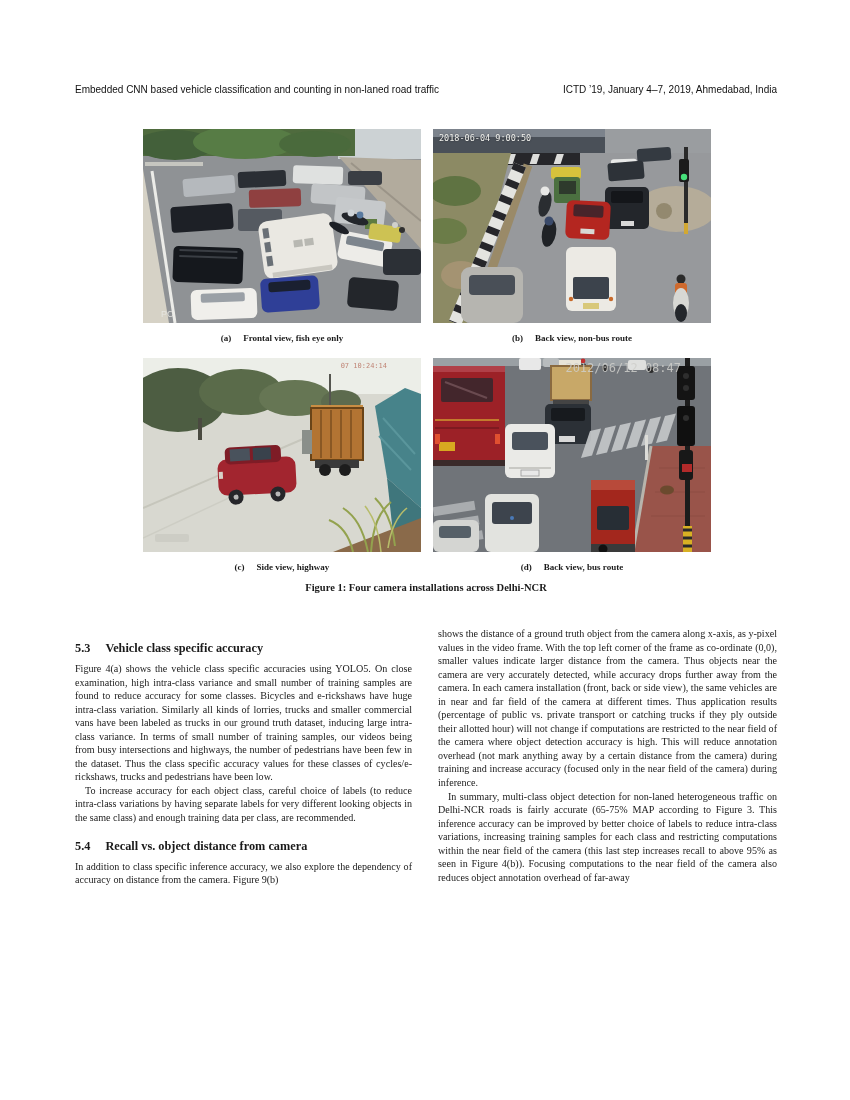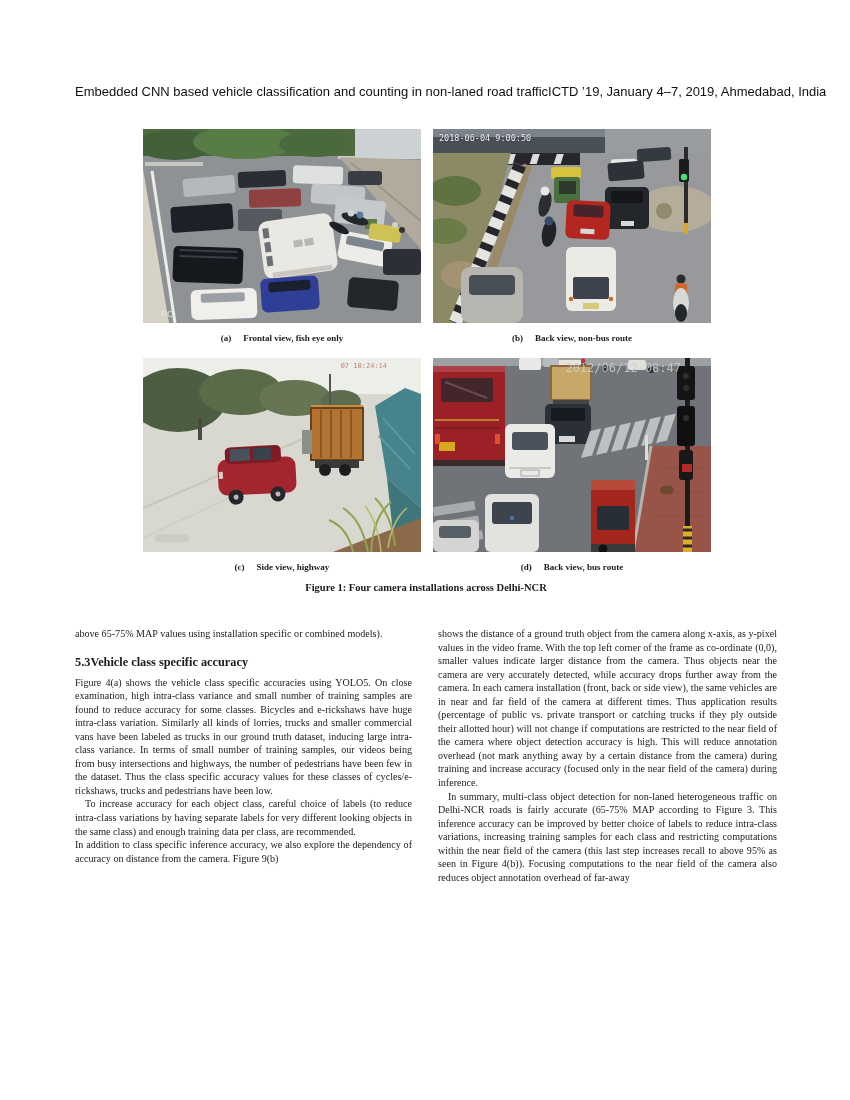--- a/index.html
+++ b/index.html
@@ -1,19 +1,19 @@
 <!DOCTYPE html>
 <html><head>
 <meta charset="utf-8">
 <style>
   html,body{margin:0;padding:0;background:#ffffff;}
   body{width:850px;height:1100px;position:relative;font-family:"Liberation Serif",serif;color:#1a1a1a;overflow:hidden;}
 
   .running-head{position:absolute;top:84px;left:75px;width:702px;display:flex;justify-content:space-between;
-    font-family:"Liberation Sans",sans-serif;font-size:13px;color:#111;white-space:nowrap;}
+    font-family:"Liberation Sans",sans-serif;font-size:10px;color:#111;white-space:nowrap;}
 
   .photo-grid{position:absolute;top:129px;left:143px;display:grid;grid-template-columns:278px 278px;column-gap:12px;row-gap:14px;}
   .photo-cell{width:278px;}
   .photo-frame{position:relative;width:278px;height:194px;overflow:hidden;background:#0c4a6e;}
   .photo-frame svg{display:block;}
   .ts{position:absolute;font-family:"DejaVu Sans Mono",monospace;pointer-events:none;}
   .ts-b{top:4px;left:6px;font-size:8.5px;color:#f2f2ee;text-shadow:0 0 2px rgba(0,0,0,.45);}
   .ts-c{top:4px;right:34px;font-size:7px;color:#c08576;text-align:center;}
   .ts-d{top:3px;right:30px;font-size:12px;color:#cfcfcb;opacity:.85;}
   .wm-a{bottom:4px;left:6px;font-size:9px;color:#e8e8e4;opacity:.9;font-family:"Liberation Sans",sans-serif;margin-left:12px;}
@@ -21,21 +21,21 @@
     font-size:9px;font-weight:bold;line-height:12px;}
   .figure-caption{position:absolute;top:582px;left:75px;width:702px;text-align:center;
     font-size:10.5px;font-weight:bold;}
 
   .col{position:absolute;top:627px;font-size:10.1px;line-height:13.55px;text-align:justify;}
   .col-left{left:75px;width:337px;}
   .col-right{left:438px;width:339px;}
   .col p{margin:0;}
   .col p.indent{text-indent:10px;}
   .sec-head{font-size:12.3px;font-weight:bold;margin:14px 0 7px 0;line-height:14px;text-align:left;}
-  .sec-head .sec-num{display:inline-block;}
+  .sec-head .sec-num{display:inline-block;margin-right:15px;}
 </style>
 </head>
 <body>
 
 <header class="running-head">
   <span>Embedded CNN based vehicle classification and counting in non-laned road traffic</span>
   <span>ICTD ’19, January 4–7, 2019, Ahmedabad, India</span>
 </header>
 
 <div class="photo-grid">
@@ -328,25 +328,27 @@
     <div class="photo-caption">
       <span>(d)</span>
       <span>Back view, bus route</span>
     </div>
   </div>
 </div>
 
 <div class="figure-caption">Figure 1: Four camera installations across Delhi-NCR</div>
 
 <div class="col col-left">
-  <p>above 65-75% MAP values using installation specific or combined models).</p>
   <h2 class="sec-head">
     <span class="sec-num">5.3</span><span>Vehicle class specific accuracy</span>
   </h2>
   <p>Figure 4(a) shows the vehicle class specific accuracies using YOLO5. On close examination, high intra-class variance and small number of training samples are found to reduce accuracy for some classes. Bicycles and e-rickshaws have huge intra-class variation. Similarly all kinds of lorries, trucks and smaller commercial vans have been labeled as trucks in our ground truth dataset, inducing large intra-class variance. In terms of small number of training samples, our videos being from busy intersections and highways, the number of pedestrians have been few in the dataset. Thus the class specific accuracy values for these classes of cycles/e-rickshaws, trucks and pedestrians have been low.</p>
   <p class="indent">To increase accuracy for each object class, careful choice of labels (to reduce intra-class variations by having separate labels for very different looking objects in the same class) and enough training data per class, are recommended.</p>
+  <h2 class="sec-head">
+    <span class="sec-num">5.4</span><span>Recall vs. object distance from camera</span>
+  </h2>
   <p>In addition to class specific inference accuracy, we also explore the dependency of accuracy on distance from the camera. Figure 9(b)</p>
 </div>
 
 <div class="col col-right">
   <p>shows the distance of a ground truth object from the camera along x-axis, as y-pixel values in the video frame. With the top left corner of the frame as co-ordinate (0,0), smaller values indicate larger distance from the camera. Thus objects near the camera are very accurately detected, while accuracy drops further away from the camera. In each camera installation (front, back or side view), the same vehicles are in near and far field of the camera at different times. Thus application results (percentage of public vs. private transport or catching trucks if they ply outside their allotted hour) will not change if computations are restricted to the near field of the camera where object detection accuracy is high. This will reduce annotation overhead (not mark anything away by a certain distance from the camera) during training and increase accuracy (focused only in the near field of the camera) during inference.</p>
   <p class="indent">In summary, multi-class object detection for non-laned heterogeneous traffic on Delhi-NCR roads is fairly accurate (65-75% MAP according to Figure 3. This inference accuracy can be improved by better choice of labels to reduce intra-class variations, increasing training samples for each class and restricting computations within the near field of the camera (this last step increases recall to above 95% as seen in Figure 4(b)). Focusing computations to the near field of the camera also reduces object annotation overhead of far-away</p>
 </div>
 
 </body></html>

